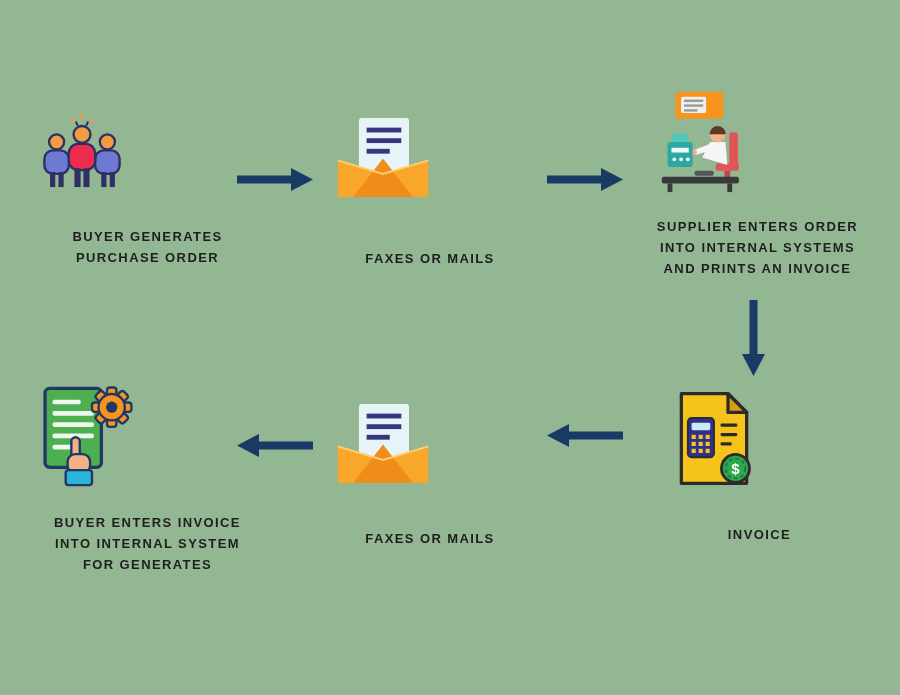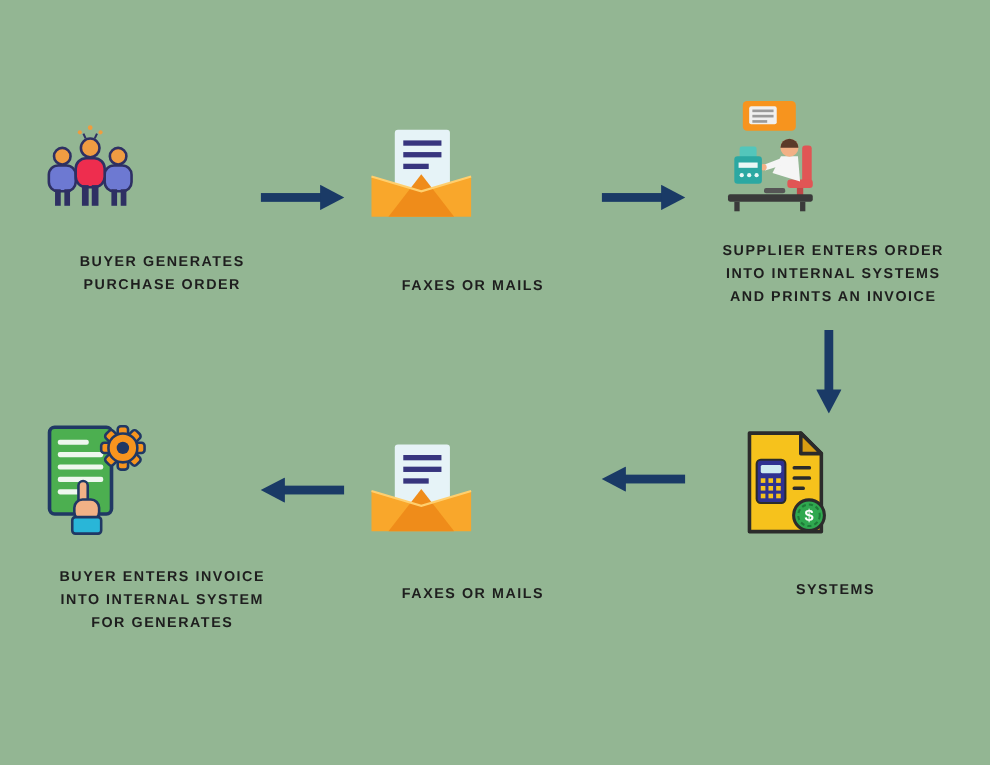--- a/index.html
+++ b/index.html
@@ -182,21 +182,21 @@
           <rect x="28.5" y="63" width="4.5" height="4.5" fill="#f6c21c"></rect>
           <rect x="36" y="63" width="4.5" height="4.5" fill="#f6c21c"></rect>
         </g>
         <g>
           <circle cx="68" cy="84" r="15" fill="#2fa84f" stroke="#2b2b2b" stroke-width="3"></circle>
           <circle cx="68" cy="84" r="10.5" fill="none" stroke="#1e7a38" stroke-width="2" stroke-dasharray="4 3"></circle>
           <text x="68" y="90" font-size="16" font-weight="bold" fill="#ffffff" text-anchor="middle">$</text>
         </g>
       </svg>
     </span>
-    <div class="label">SYSTEMS</div>
+    <div class="label">INVOICE</div>
   </div>
 
   <div class="arrow a4 left">
     <svg width="76" height="23" viewBox="0 0 76 23">
         <rect x="0" y="7.5" width="56" height="8"></rect>
         <polygon points="54,0 76,11.5 54,23"></polygon>
       </svg>
   </div>
 
   <div class="node n5">

